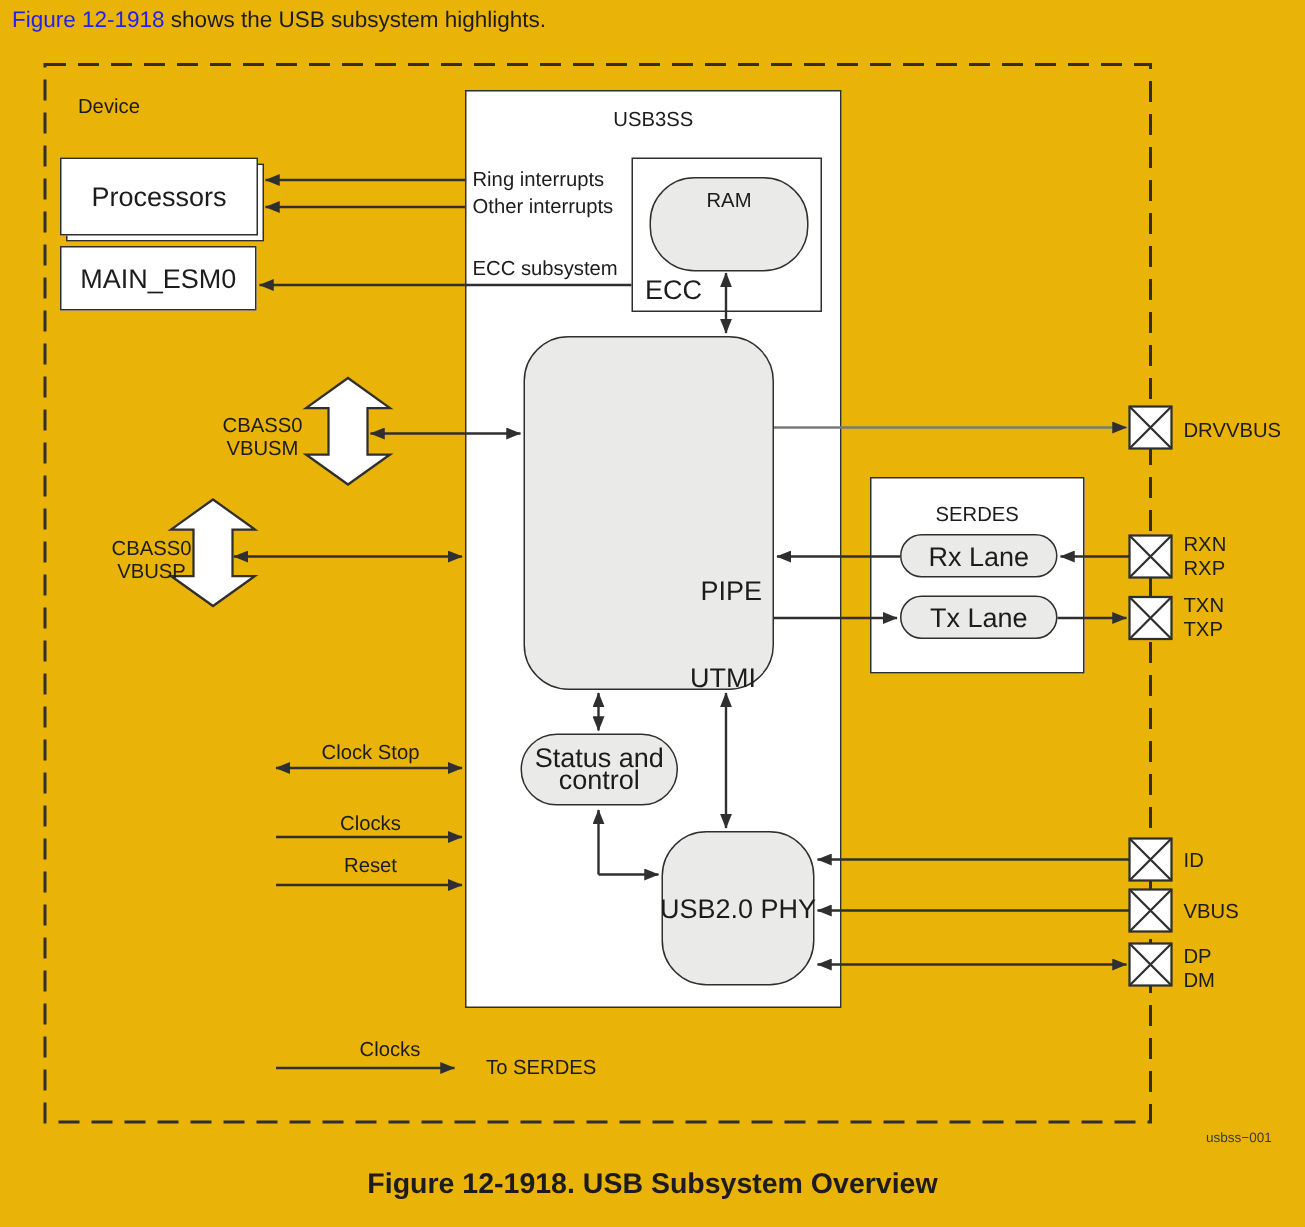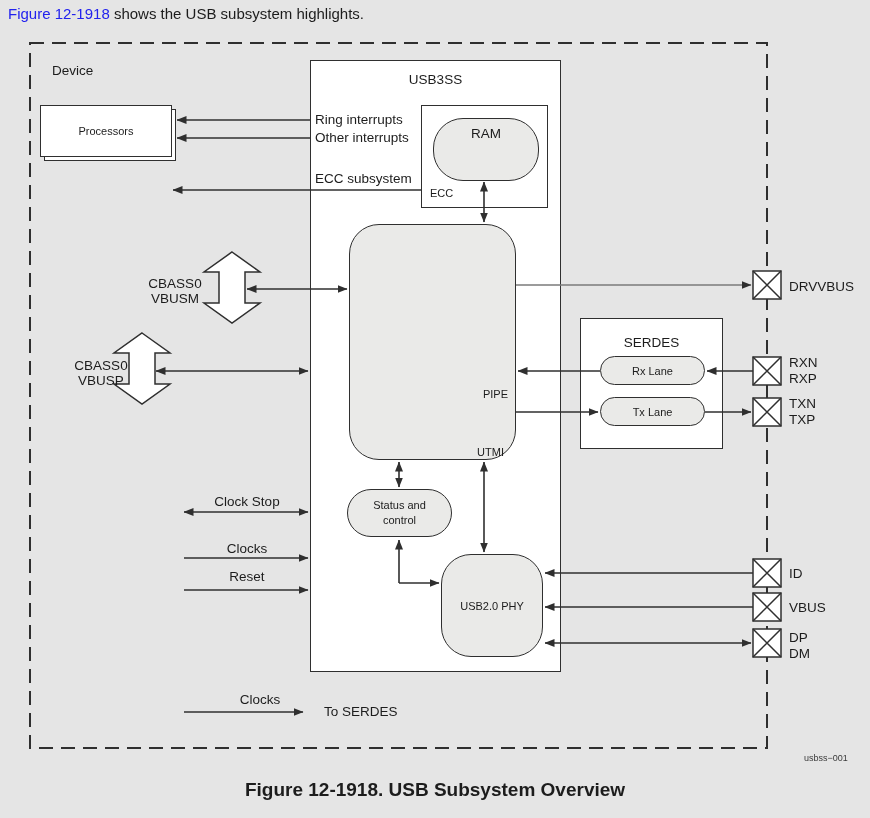--- a/index.html
+++ b/index.html
@@ -1,26 +1,26 @@
 <!DOCTYPE html>
 <html><head>
 <meta charset="utf-8">
 <style>
   html,body{margin:0;padding:0;background:#ffffff;}
   #stage{
-    position:relative;width:870px;height:818px;background:#e5e5e5;overflow:hidden;
+    position:relative;width:870px;height:818px;background:#eab308;overflow:hidden;
     font-family:"Liberation Sans",sans-serif;color:#1c1c1c;
   }
   .box{
     position:absolute;box-sizing:border-box;
     border:1.6px solid #2f2f2f;background:#ffffff;z-index:1;
   }
   .box.gray{background:#eaeae8;border-radius:30px;}
   .box.cc{display:flex;align-items:center;justify-content:center;text-align:center;}
-  .box .inlbl{font-size:11px;line-height:16px;color:#1c1c1c;white-space:nowrap;}
+  .box .inlbl{font-size:18px;line-height:16px;color:#1c1c1c;white-space:nowrap;}
   .toplbl{position:absolute;left:0;width:100%;text-align:center;font-size:13.5px;line-height:16px;}
   .lbl{
     position:absolute;z-index:3;font-size:13.5px;line-height:16px;
     white-space:nowrap;color:#1c1c1c;
   }
   .lbl.ctr{text-align:center;}
   #overlay{position:absolute;left:0;top:0;z-index:2;pointer-events:none;}
   #intro{position:absolute;left:8px;top:5px;z-index:3;font-size:15px;white-space:nowrap;}
   #intro .link{color:#2222ee;cursor:pointer;}
   #caption{position:absolute;left:0;top:779px;width:870px;text-align:center;
@@ -32,20 +32,23 @@
 
 <div id="stage">
 
   <div id="intro"><span class="link">Figure 12-1918</span><span> shows the USB subsystem highlights.</span></div>
 
   <div class="box" style="left:44px;top:109px;width:132px;height:52px"></div>
   <div class="box cc" style="left:40px;top:105px;width:132px;height:52px">
     <span class="inlbl">Processors</span>
   </div>
 
+  <div class="box cc" style="left:40px;top:164px;width:131px;height:43px">
+    <span class="inlbl">MAIN_ESM0</span>
+  </div>
 
   <div class="box" style="left:310px;top:60px;width:251px;height:612px">
     <div class="toplbl" style="top:11px">USB3SS</div>
   </div>
 
   <div class="box" style="left:421px;top:105px;width:127px;height:103px">
     <div class="inlbl" style="position:absolute;left:8px;bottom:6px">ECC</div>
   </div>
 
   <div class="box gray" style="left:433px;top:118px;width:106px;height:63px">

